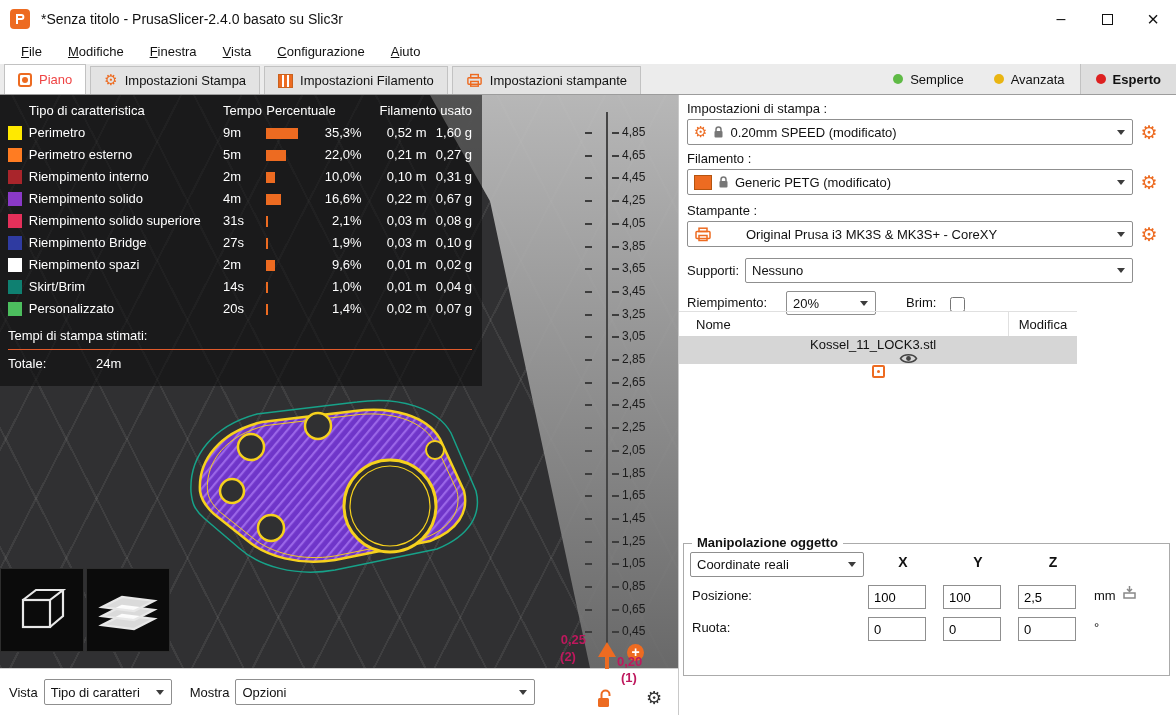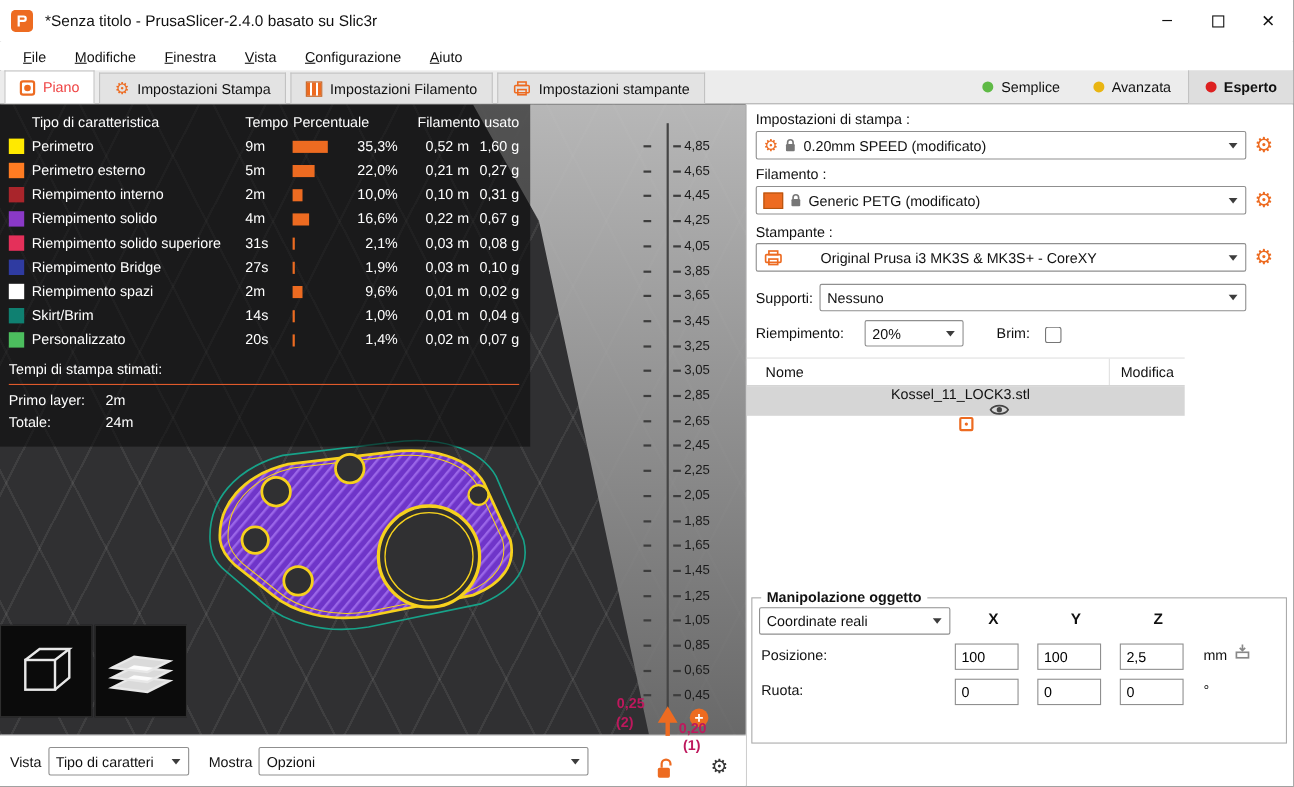--- a/index.html
+++ b/index.html
@@ -83,21 +83,21 @@
   .combo .ctext{white-space:nowrap;overflow:hidden;text-overflow:clip;}
   .chev{width:0;height:0;border-left:4px solid transparent;border-right:4px solid transparent;border-top:5px solid #3c3c3c;margin-left:auto;flex:none;}
   .num-input{position:absolute;width:58px;height:24px;border:1px solid #8f8f8f;padding:0 5px;font:13px "Liberation Sans","DejaVu Sans",sans-serif;background:#fff;}
   
   .right-panel{position:absolute;left:678px;top:95px;width:498px;height:620px;background:#fff;border-left:1px solid #c9c9c9;}
   .rp-label{position:absolute;left:8px;white-space:nowrap;}
   .rp-combo{position:absolute;left:8px;width:446px;}
   .rp-gear{position:absolute;left:458px;width:24px;height:24px;display:flex;align-items:center;justify-content:center;font-size:19px;color:#ed6b21;}
   .swatch-filament{width:18px;height:15px;background:#ed6b21;border:1px solid #b5540f;flex:none;}
   
-  .obj-table{position:absolute;left:0;top:230px;width:398px;}
+  .obj-table{position:absolute;left:0;top:216px;width:398px;}
   .obj-thead{display:flex;height:26px;align-items:center;border-top:1px solid #e0e0e0;border-bottom:1px solid #d5d5d5;}
   .obj-thead .h-name{padding-left:17px;width:330px;border-right:1px solid #e0e0e0;height:100%;display:flex;align-items:center;}
   .obj-thead .h-mod{flex:1;text-align:center;}
   .obj-row{display:flex;height:27px;align-items:center;background:#d6d6d6;flex-direction:column;}
   .obj-row .r-name{padding-left:38px;width:212px;white-space:nowrap;}
   .obj-row .r-eye{width:80px;display:flex;justify-content:flex-end;}
   .obj-row .r-mod{flex:1;display:flex;justify-content:center;}
   .mini-sett{width:13px;height:13px;border:2px solid #ed6b21;border-radius:2px;position:relative;}
   .mini-sett::after{content:"";position:absolute;left:3px;top:3px;width:3px;height:3px;background:#ed6b21;border-radius:50%;}
   
@@ -307,24 +307,20 @@
               <td class="c-pct">1,4%</td>
               <td class="c-m">0,02 m</td>
               <td class="c-g">0,07 g</td>
             </tr>
           </tbody>
       </table>
       <div class="estimates" data-interactable="false">
         <div class="etitle" data-interactable="false">Tempi di stampa stimati:</div>
         <hr data-interactable="false">
         <div class="eline">
-          <span class="elabel" data-interactable="false">Primo layer:</span>
-          <span data-interactable="false">2m</span>
-        </div>
-        <div class="eline">
           <span class="elabel" data-interactable="false">Totale:</span>
           <span data-interactable="false">24m</span>
         </div>
       </div>
     </div>
 
     <div class="cubes" data-interactable="false">
       <div class="cube" data-interactable="true">
         <svg width="54" height="54" viewBox="0 0 54 54" data-interactable="false">
           <g stroke="#e8e8e8" stroke-width="2.2" fill="none">

